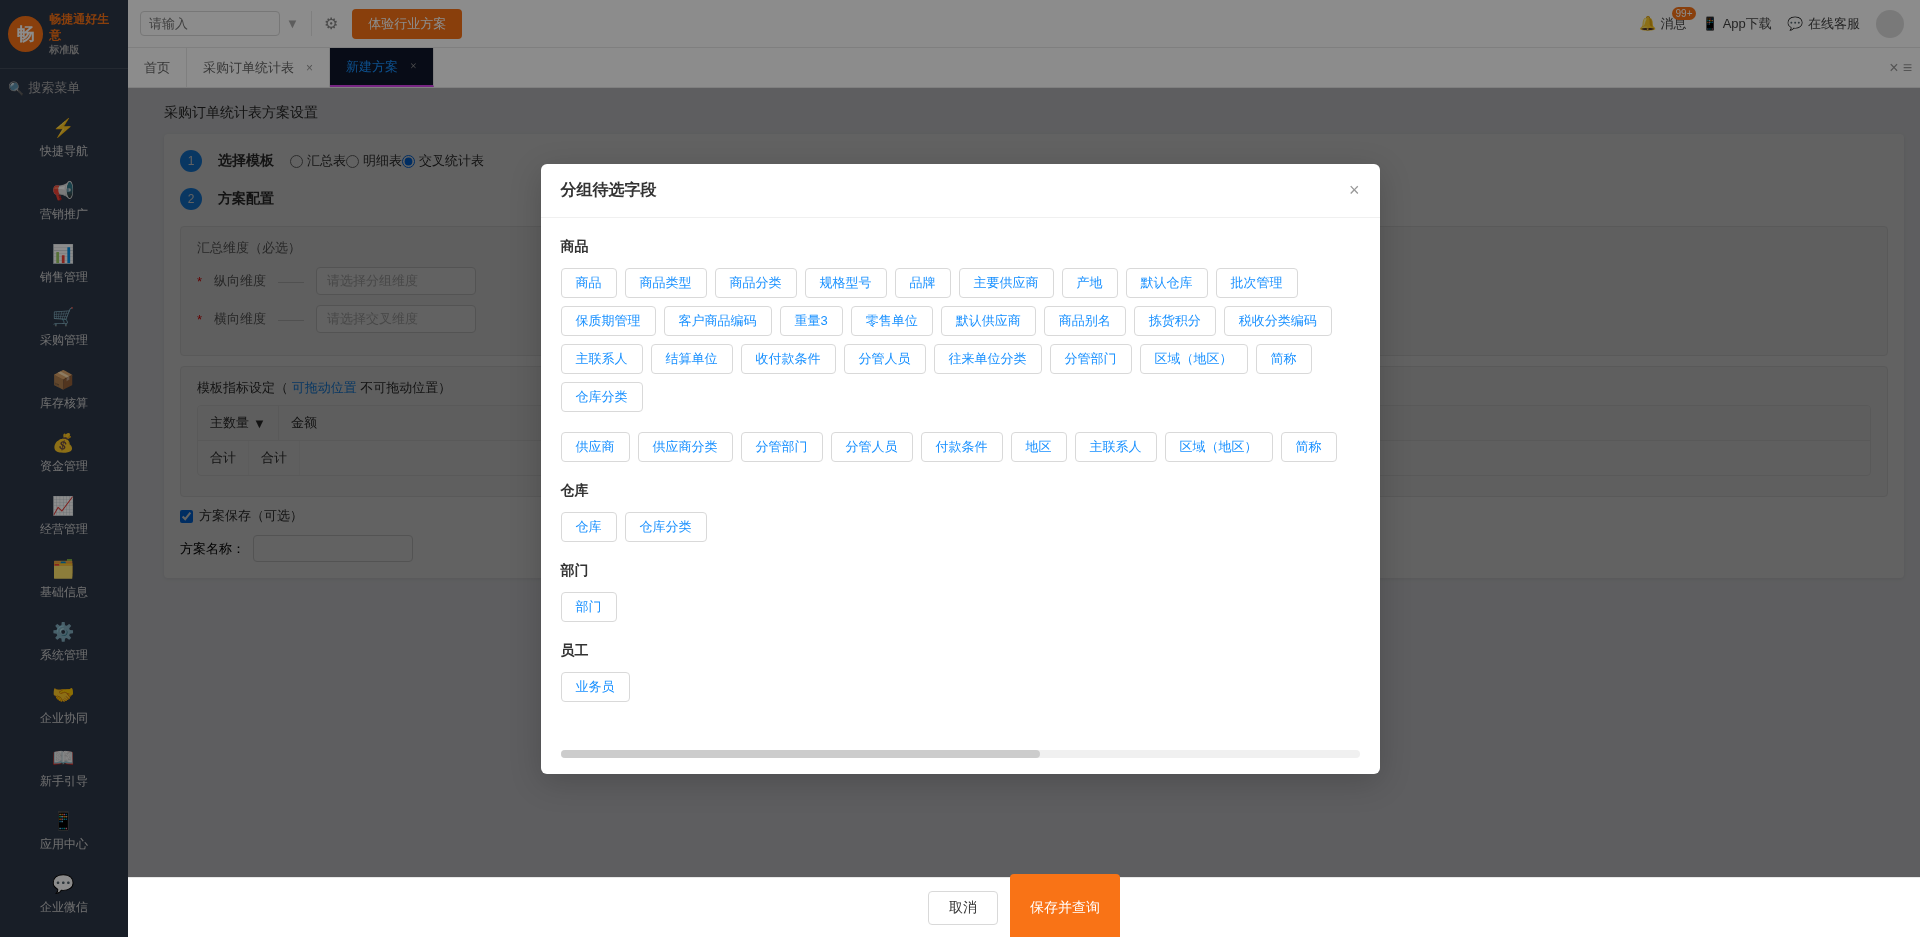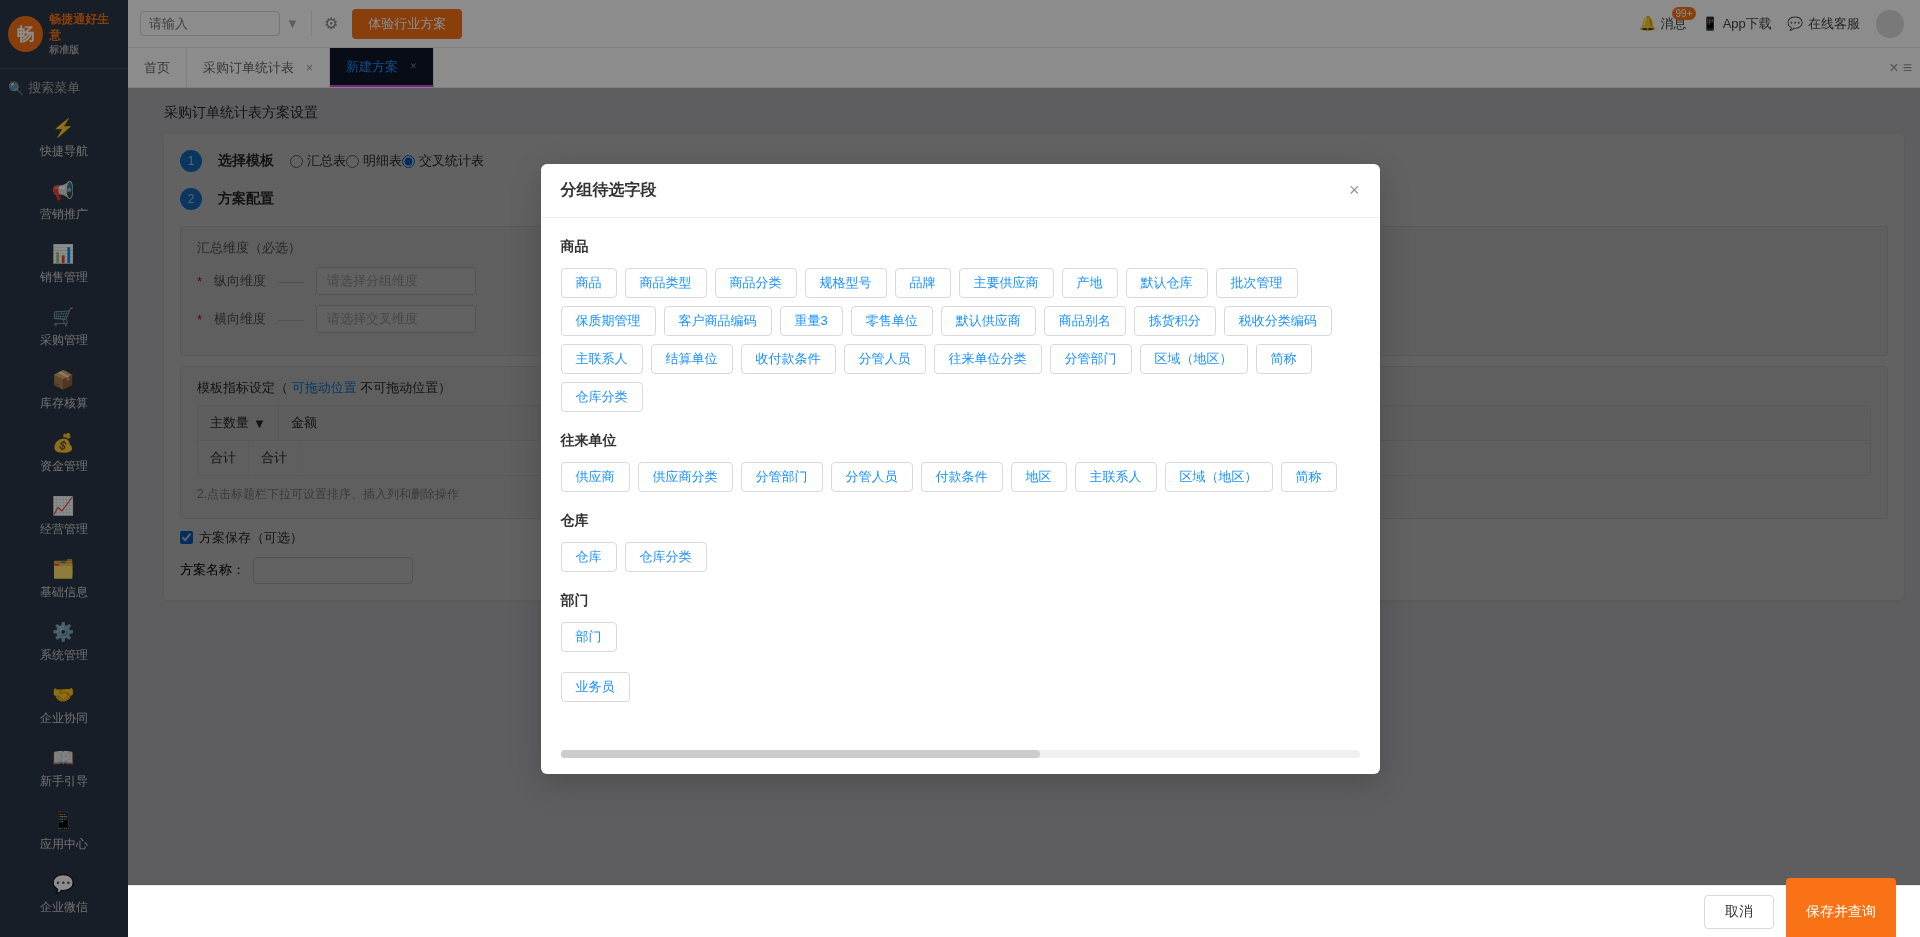--- a/index.html
+++ b/index.html
@@ -116,22 +116,22 @@
     .field-group-title { font-size: 14px; color: #333; font-weight: bold; margin-bottom: 12px; }
     .field-chips { display: flex; flex-wrap: wrap; gap: 8px; }
     .field-chip {
       padding: 5px 14px; border: 1px solid #d9d9d9; border-radius: 4px;
       font-size: 13px; color: #1890ff; cursor: pointer; background: white;
       white-space: nowrap;
     }
 
     
     .action-bar {
-      position: fixed; bottom: 0; left: 128px; right: 0; height: 52px; background: white;
-      border-top: 1px solid #e8e8e8; display: flex; align-items: center; justify-content: flex-end;
+      position: fixed; bottom: 0; left: 128px; right: 0; height: 60px; background: white;
+      border-top: 1px solid #e8e8e8; display: flex; align-items: center; justify-content: center;
       padding: 0 24px; gap: 12px; z-index: 201;
     }
     .btn-cancel {
       padding: 7px 20px; border: 1px solid #d9d9d9; border-radius: 4px;
       background: white; color: #333; cursor: pointer; font-size: 14px;
     }
     .btn-save {
       padding: 25px 20px; border: none; border-radius: 4px;
       background: #f97316; color: white; cursor: pointer; font-size: 14px;
     }
@@ -347,21 +347,20 @@
           <div class="stats-col">
             <span>金额</span>
           </div>
         </div>
         <div class="stats-row">
           <div class="stats-cell">合计</div>
           <div class="stats-cell">合计</div>
         </div>
       </div>
       <div class="hint-text">
-        <div>2.点击标题栏下拉可设置排序、插入列和删除操作</div>
       </div>
     </div>
 
     <div>
       <div class="save-checkbox">
         <input type="checkbox" checked="" style="">
         <span>方案保存（可选）</span>
       </div>
       <div class="plan-name-row">
         <span>方案名称：</span>
@@ -404,21 +403,20 @@
             <div class="field-chip">收付款条件</div>
             <div class="field-chip">分管人员</div>
             <div class="field-chip">往来单位分类</div>
             <div class="field-chip">分管部门</div>
             <div class="field-chip">区域（地区）</div>
             <div class="field-chip">简称</div>
             <div class="field-chip">仓库分类</div>
           </div>
         </div>
         <div class="field-group">
-          <div class="field-group-title">往来单位</div>
           <div class="field-chips">
             <div class="field-chip">供应商</div>
             <div class="field-chip">供应商分类</div>
             <div class="field-chip">分管部门</div>
             <div class="field-chip">分管人员</div>
             <div class="field-chip">付款条件</div>
             <div class="field-chip">地区</div>
             <div class="field-chip">主联系人</div>
             <div class="field-chip">区域（地区）</div>
             <div class="field-chip">简称</div>
@@ -431,20 +429,21 @@
             <div class="field-chip">仓库分类</div>
           </div>
         </div>
         <div class="field-group">
           <div class="field-group-title">部门</div>
           <div class="field-chips">
             <div class="field-chip">部门</div>
           </div>
         </div>
         <div class="field-group">
+          <div class="field-group-title">员工</div>
           <div class="field-chips">
             <div class="field-chip">业务员</div>
           </div>
         </div>
       </div>
 
     <div style="padding: 0 20px 8px;">
       <div class="h-scrollbar">
         <div class="h-scrollbar-thumb"></div>
       </div>

